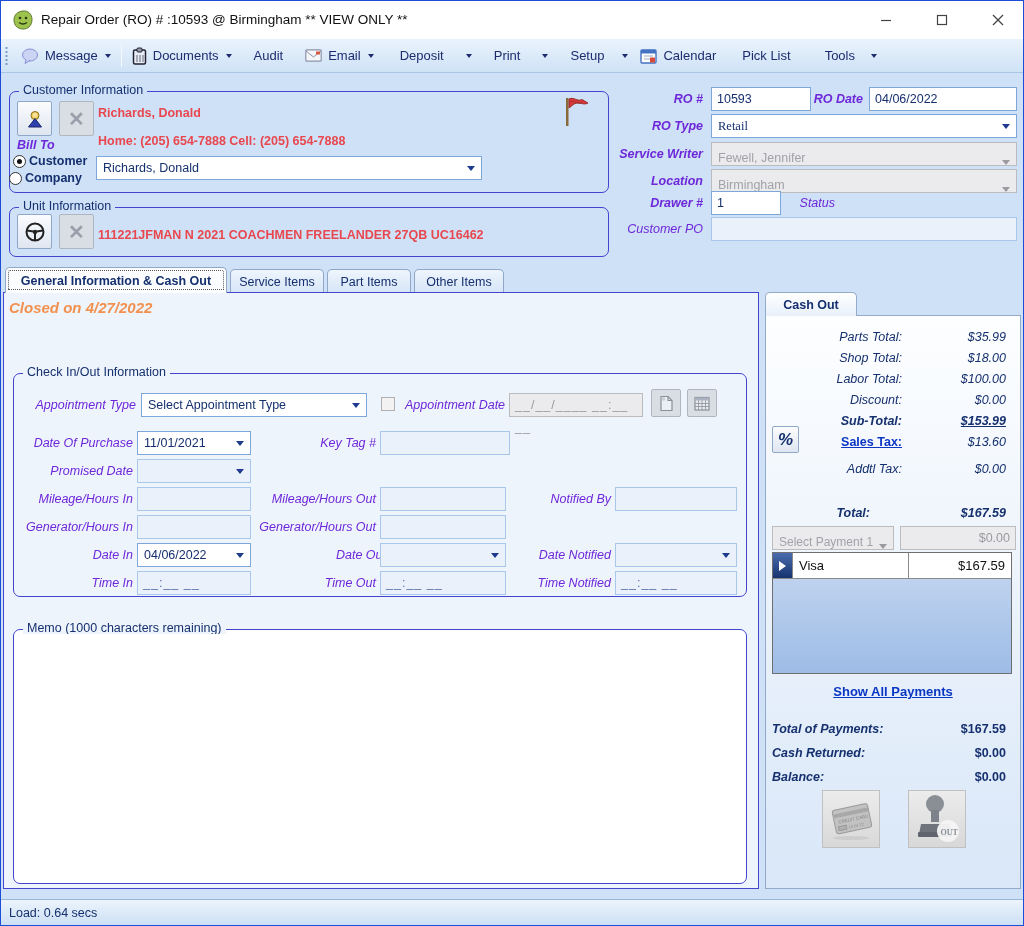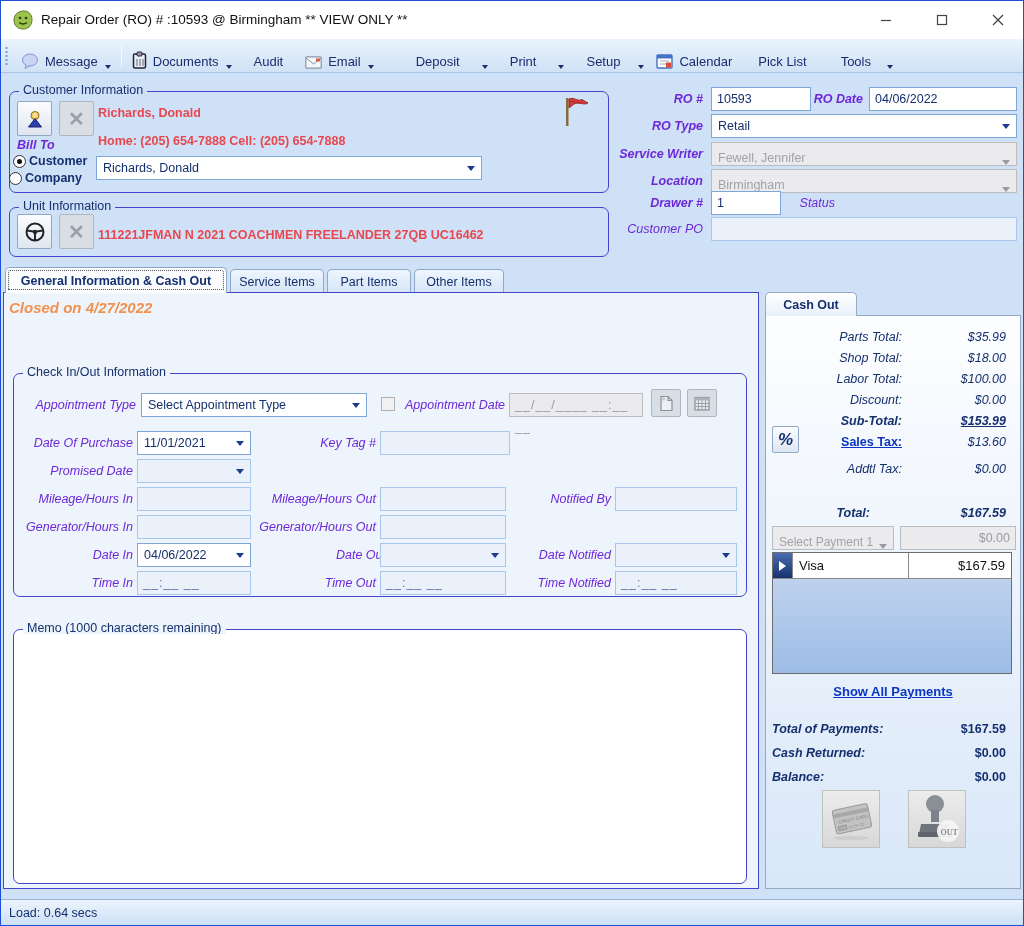--- a/index.html
+++ b/index.html
@@ -12,21 +12,21 @@
   .title-text { position:absolute; left:40px; top:0; height:38px; line-height:38px; font-size:13.5px; color:#111; white-space:nowrap; }
   .wbtn { position:absolute; top:0; width:46px; height:38px; display:flex; align-items:center; justify-content:center; }
   .wbtn svg { stroke:#444; stroke-width:1.2; fill:none; }
 
   
   .toolbar { position:absolute; left:0; top:38px; width:100%; height:34px;
     background:linear-gradient(#eaf3fd,#cfe2f6); border-bottom:1px solid #aac6e6;
     display:flex; align-items:center; font-size:13px; color:#1c2c6e; }
   .grip { width:5px; height:22px; margin:0 6px 0 3px;
     background-image:radial-gradient(circle,#7a9cc8 1px, transparent 1.2px); background-size:4px 4px; background-position:center; }
-  .titem { display:flex; align-items:flex-end; padding:0 6px; height:26px; border-radius:3px; cursor:default; white-space:nowrap; }
+  .titem { display:flex; align-items:center; padding:0 6px; height:26px; border-radius:3px; cursor:default; white-space:nowrap; }
   .titem .ic { margin-right:6px; display:inline-flex; }
   .darr { width:0; height:0; border-left:3.5px solid transparent; border-right:3.5px solid transparent; border-top:4px solid #1c2c6e; margin-left:7px; }
   .tsep { width:1px; height:22px; background:#a8c4e4; border-right:1px solid #f4f9ff; margin:0 4px; }
 
   
   .grp { position:absolute; border:1.5px solid #4343cd; border-radius:7px; }
   .legend { position:absolute; top:-9px; left:9px; padding:0 4px; font-size:12.5px; color:#15306e; background:#cfe1f6; white-space:nowrap; }
   .legend.light { background:#eef4fc; }
 
   
@@ -145,21 +145,21 @@
       <span class="ic">
         <svg width="17" height="13" viewBox="0 0 17 13">
             <rect x="0.8" y="0.8" width="15.4" height="11.4" rx="1" fill="#f4f6fa" stroke="#8a94a8" stroke-width="1.2"></rect>
             <path d="M1 2 L8.5 8 L16 2" fill="none" stroke="#8a94a8" stroke-width="1"></path>
             <rect x="11" y="2.5" width="4" height="3" fill="#d85a40"></rect>
           </svg>
       </span>
       <span>Email</span>
       <span class="darr"></span>
     </div>
-    <div class="titem" style="margin-left:30px">
+    <div class="titem" style="margin-left:14px">
       <span>Deposit</span>
       <span class="darr" style="margin-left:22px"></span>
     </div>
     <div class="titem" style="margin-left:10px">
       <span>Print</span>
       <span class="darr" style="margin-left:22px"></span>
     </div>
     <div class="titem" style="margin-left:10px">
       <span>Setup</span>
       <span class="darr" style="margin-left:18px"></span>
@@ -218,21 +218,21 @@
     <path d="M8 5 C13 2.5 16 8 21 5.5 L27 9 C22 12 19 7 13 10 L8 14 Z" fill="#d83a3a" stroke="#8a1a1a" stroke-width="0.8"></path>
     <path d="M8 8 C13 5.5 16 11 21 8.5" stroke="#a82a2a" stroke-width="1" fill="none"></path>
   </svg>
 
   <span class="lbl b r" style="left:602px; top:86px; width:100px;">RO #</span>
   <input class="inp white" style="left: 710px; top: 86px; width: 100px;" value="10593">
   <span class="lbl b r" style="left:770px; top:86px; width:92px;">RO Date</span>
   <input class="inp white" style="left: 868px; top: 86px; width: 148px;" value="04/06/2022">
 
   <span class="lbl b r" style="left:602px; top:113px; width:100px;">RO Type</span>
-  <div class="combo" style="left:710px; top:113px; width:306px;">
+  <div class="combo" style="left:710px; top:113px; width:306px;font-family:Liberation Serif, serif;">
     <span class="txt">Retail</span>
     <span class="carr"></span>
   </div>
 
   <span class="lbl b r" style="left:582px; top:141px; width:120px;">Service Writer</span>
   <div class="combo dis" style="left:710px; top:141px; width:306px;">
     <span class="txt">Fewell, Jennifer</span>
     <span class="carr"></span>
   </div>
 

